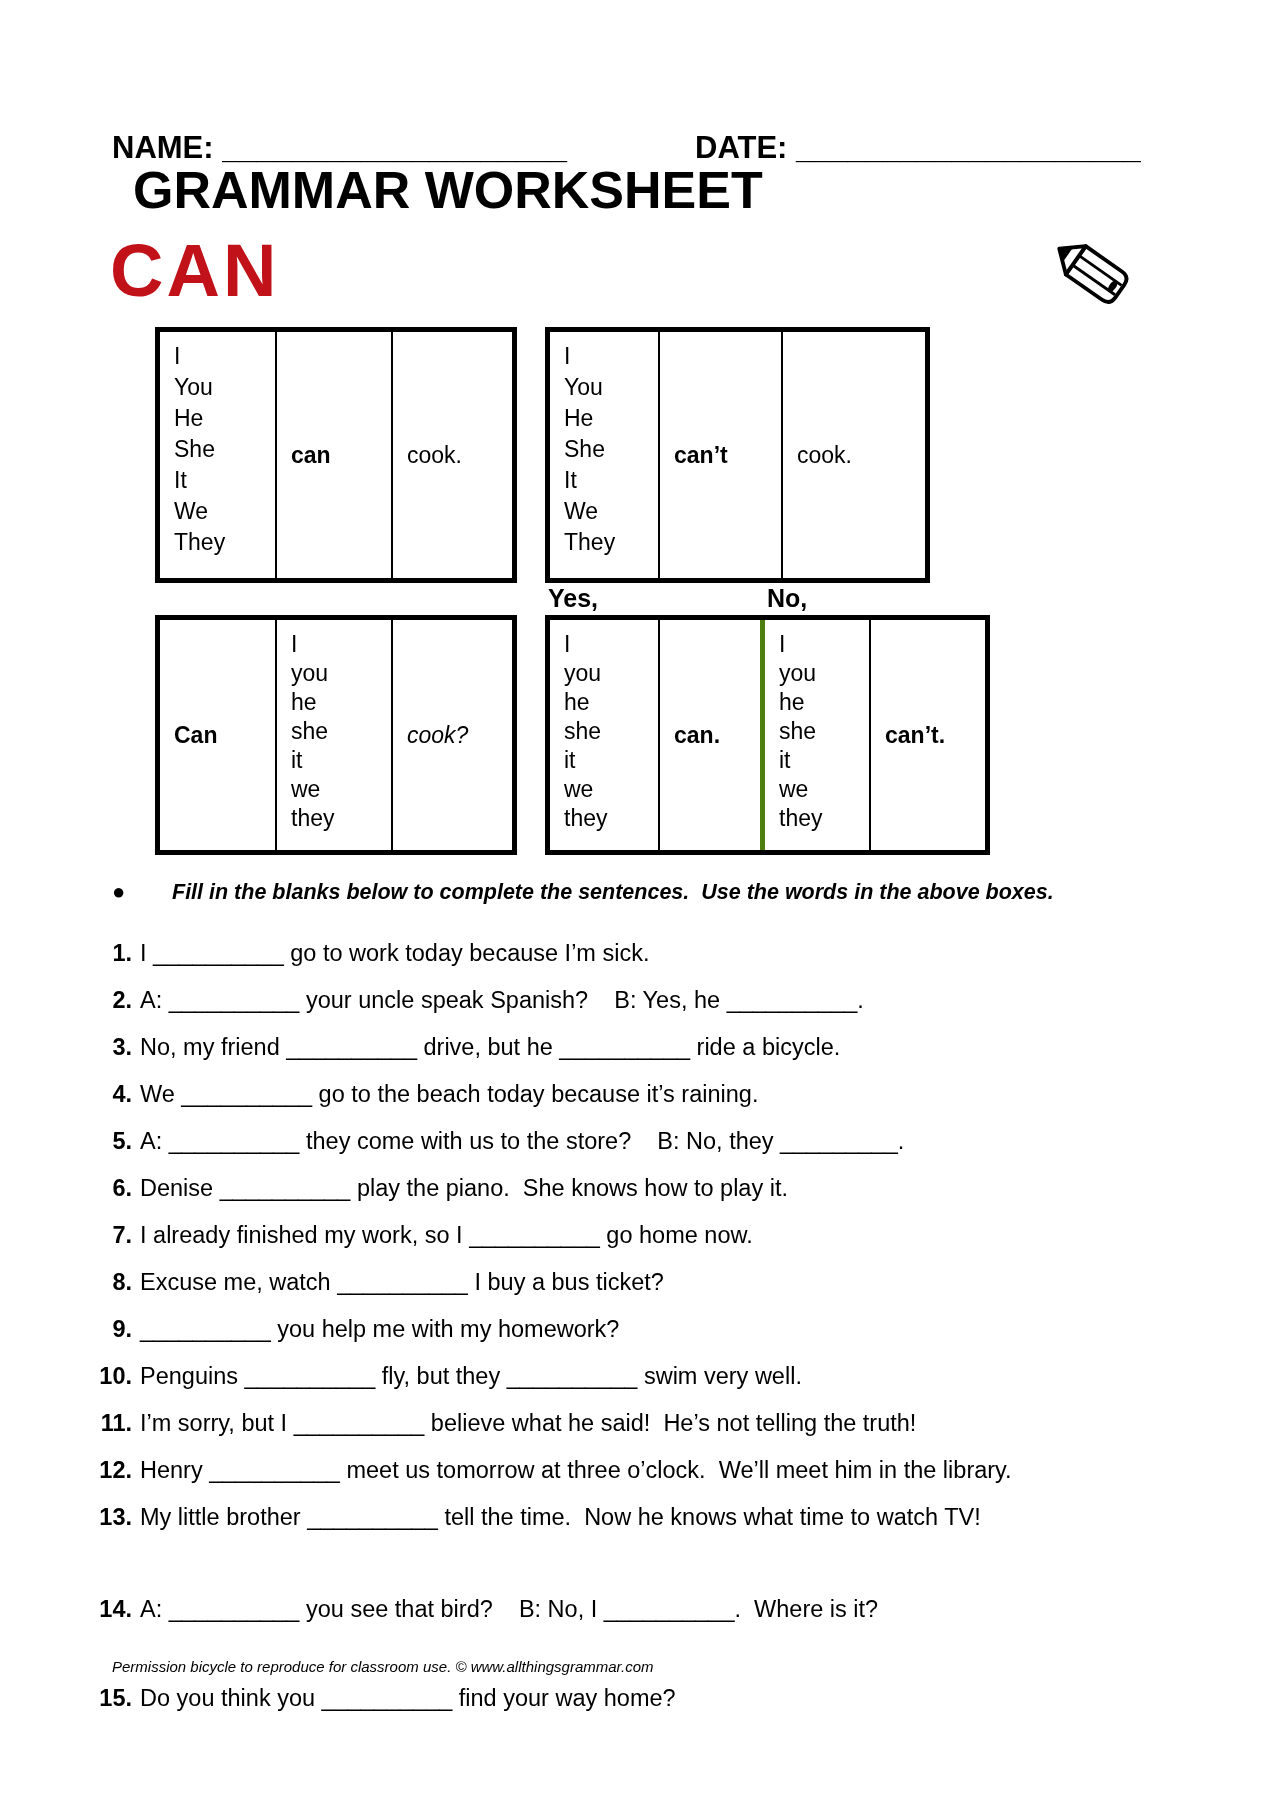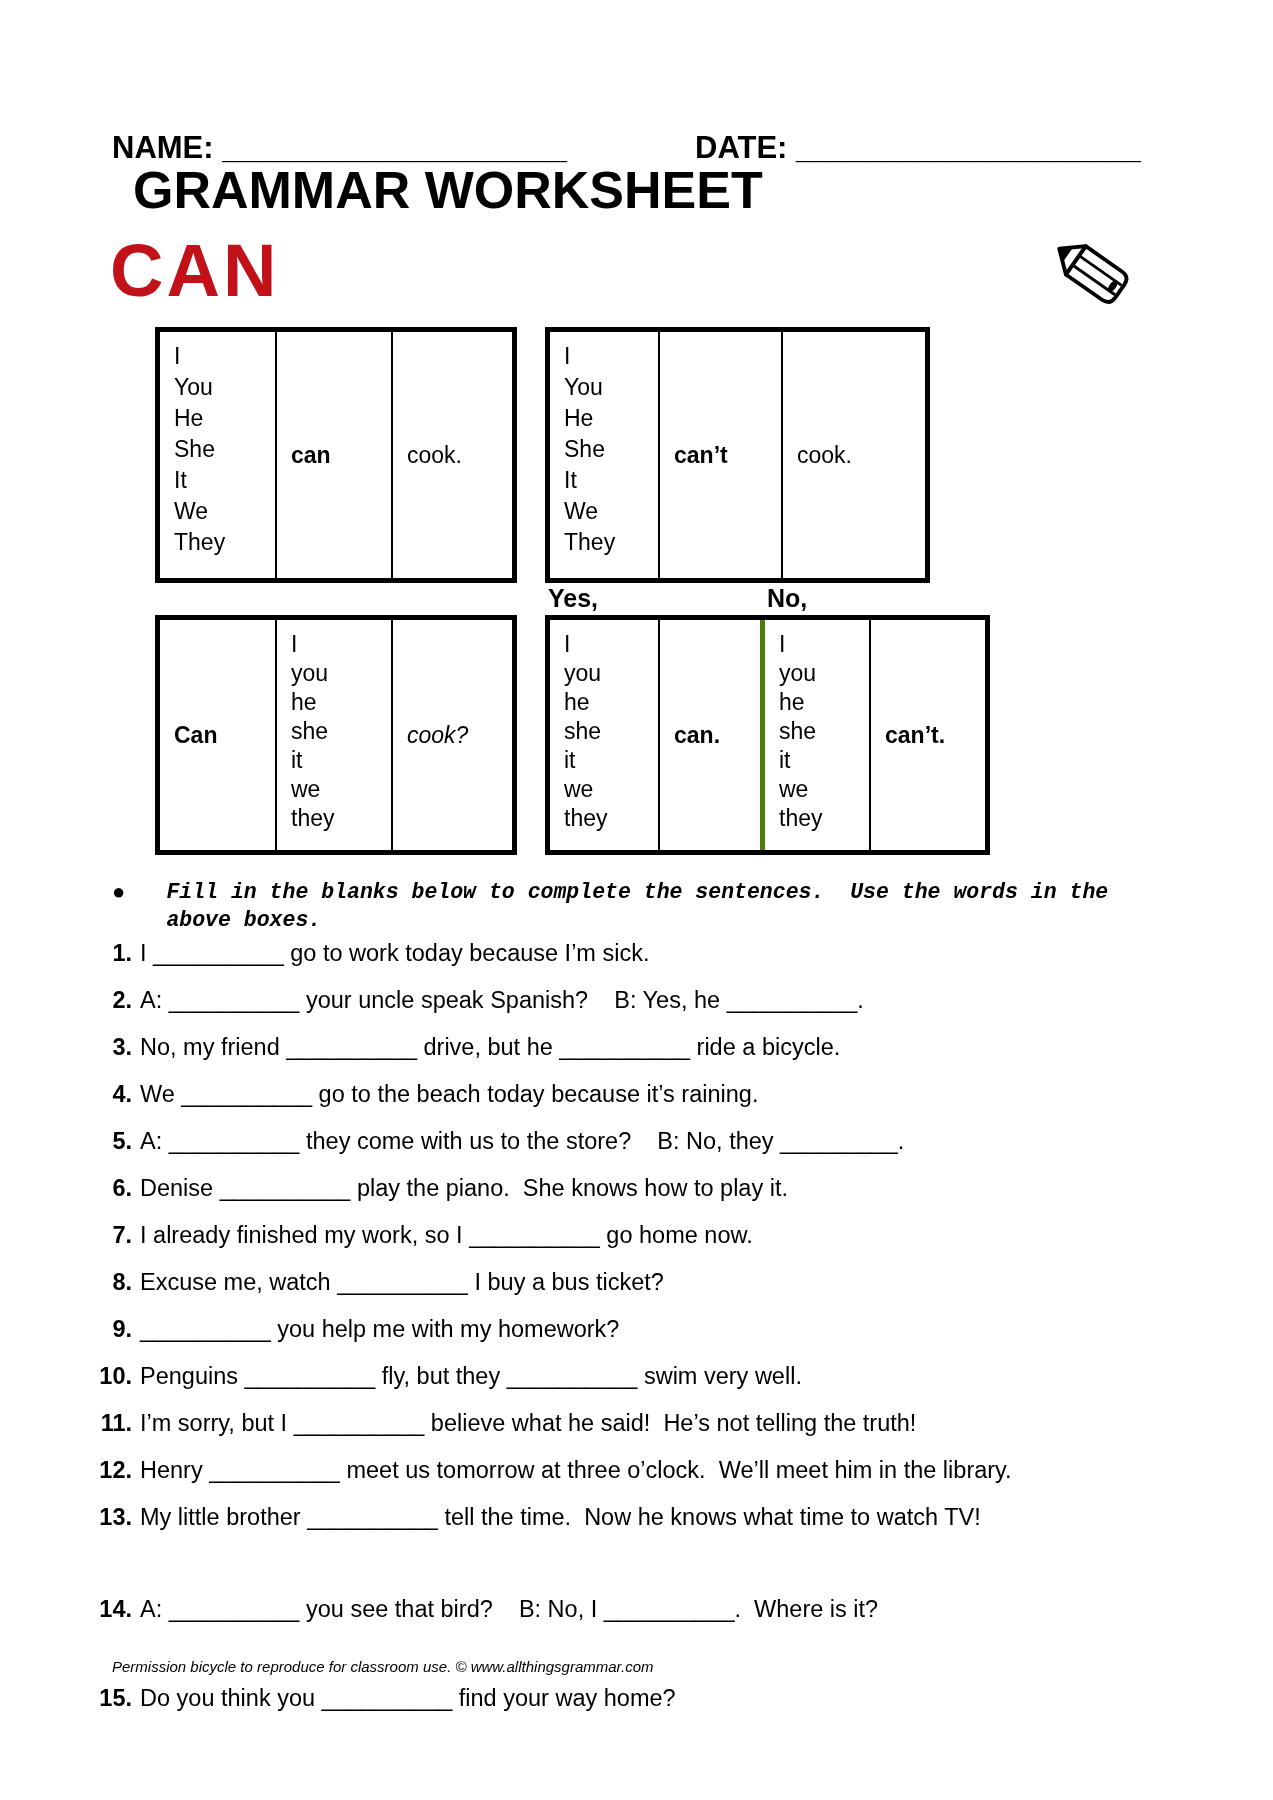--- a/index.html
+++ b/index.html
@@ -27,21 +27,21 @@
   #tbl-affirm{left:155px;top:327px;width:362px;height:256px;}
   #tbl-neg{left:545px;top:327px;width:385px;height:256px;}
   #tbl-quest{left:155px;top:615px;width:362px;height:240px;}
   #tbl-short{left:545px;top:615px;width:445px;height:240px;}
   .yesno{position:absolute;top:584px;font-size:25px;font-weight:bold;}
   #lbl-yes{left:548px;}
   #lbl-no{left:767px;}
   
   .instruction{position:absolute;top:878px;left:112px;width:1060px;display:flex;}
   .instruction .bullet{font-size:22px;line-height:28px;width:60px;}
-  .instruction .itext{font-size:21.5px;font-weight:bold;font-style:italic;line-height:28px;white-space:pre-wrap;font-family:Liberation Mono, monospace;}
+  .instruction .itext{font-size:21.5px;font-weight:bold;font-style:italic;line-height:28px;white-space:pre-wrap;}
   
   .sentence{position:absolute;left:0;width:1273px;line-height:30px;font-size:23.5px;white-space:nowrap;}
   .sentence .num{display:inline-block;width:132px;text-align:right;font-weight:bold;}
   .sentence .txt{margin-left:8px;white-space:pre-wrap;}
   
   .footer{position:absolute;left:112px;top:1658px;font-size:15px;font-style:italic;}
 </style>
 </head>
 <body>
 

